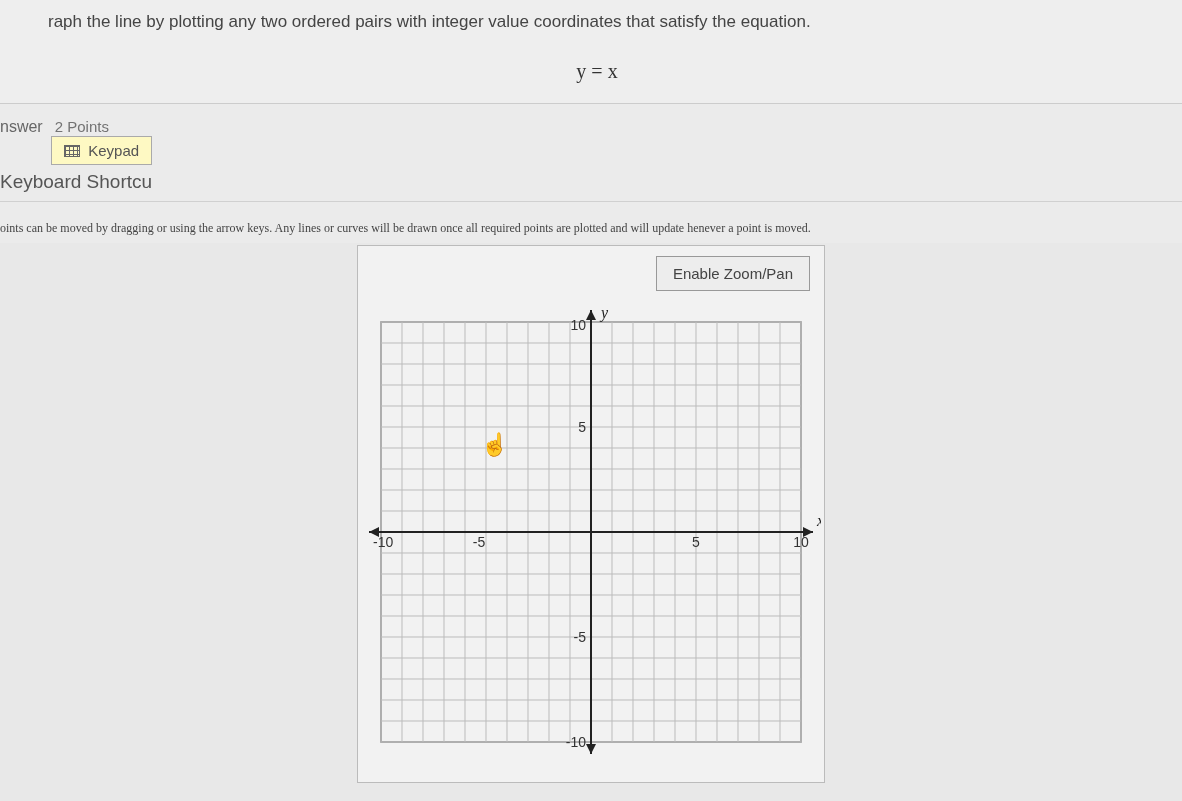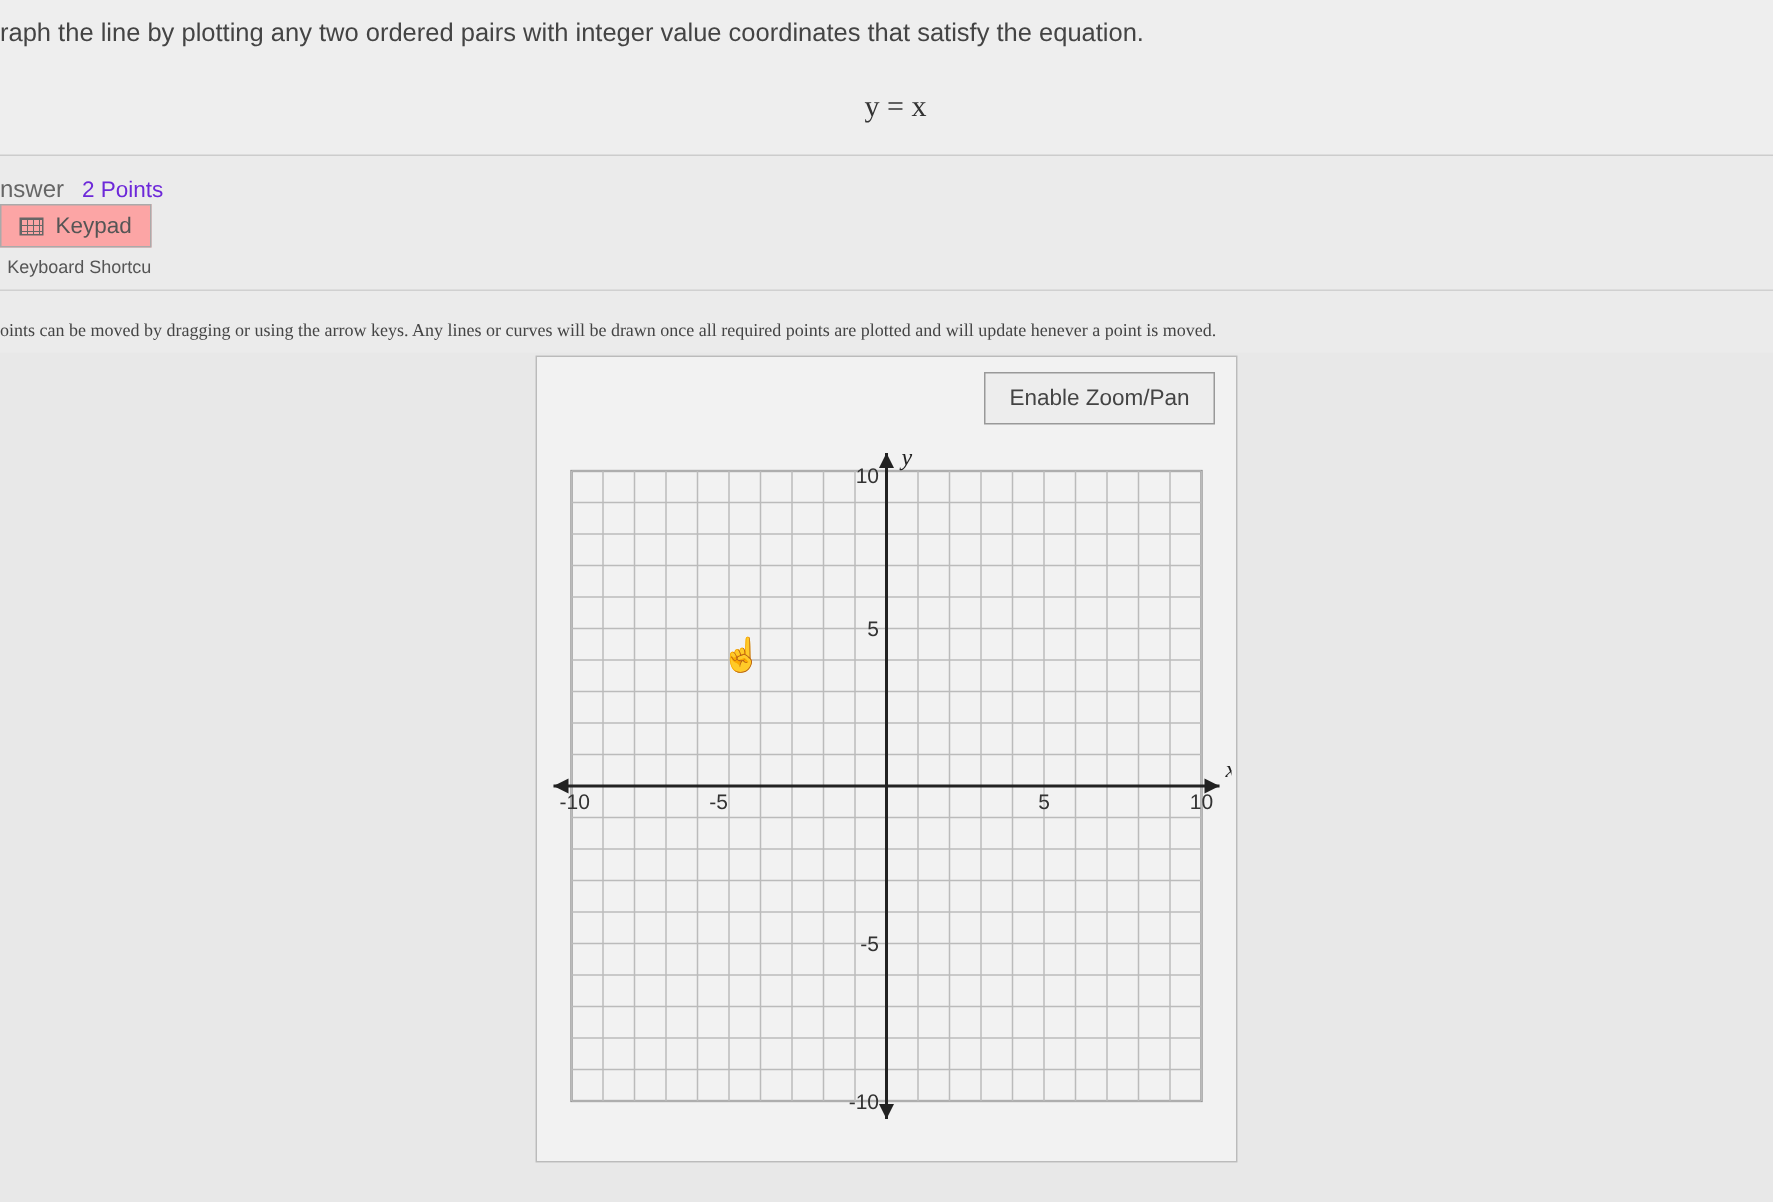--- a/index.html
+++ b/index.html
@@ -13,20 +13,21 @@
     }
     .question-section {
       padding: 12px 8px 20px 0;
       border-bottom: 1px solid #ccc;
       background: #eeeeee;
     }
     .question-text {
       font-size: 17px;
       color: #444;
       margin-bottom: 28px;
+      margin-left: 48px;
     }
     .equation-center {
       text-align: center;
       font-family: "Times New Roman", serif;
       font-size: 20px;
       color: #333;
       margin-left: 20px;
     }
     .answer-header {
       display: flex;
@@ -40,50 +41,50 @@
     .answer-left {
       display: flex;
       align-items: baseline;
       gap: 12px;
       font-size: 16px;
     }
     .answer-label {
       color: #666;
     }
     .points-text {
-      color: #6d28d9;
+      color: #737373;
       font-size: 15px;
     }
     .answer-right {
       text-align: right;
     }
     .keypad-btn {
       display: inline-flex;
       align-items: center;
       gap: 8px;
       border: 1px solid #aaa;
-      background: #fca5a5;
+      background: #fef9c3;
       padding: 5px 12px;
       font-size: 15px;
       color: #555;
       cursor: pointer;
       margin-bottom: 6px;
     }
     .keypad-icon {
       width: 16px;
       height: 12px;
       border: 1px solid #666;
       display: inline-block;
       position: relative;
       background: 
         linear-gradient(to right, #666 1px, transparent 1px) 0 0 / 4px 100%,
         linear-gradient(to bottom, #666 1px, transparent 1px) 0 0 / 100% 4px;
     }
     .shortcut-text {
-      font-size: 12px;
+      font-size: 19px;
       color: #555;
     }
     .instructions {
       padding: 18px 4px 6px 0;
       font-size: 12px;
       color: #444;
       line-height: 1.4;
       background: #ebebeb;
       font-family: Liberation Serif, serif;
     }

